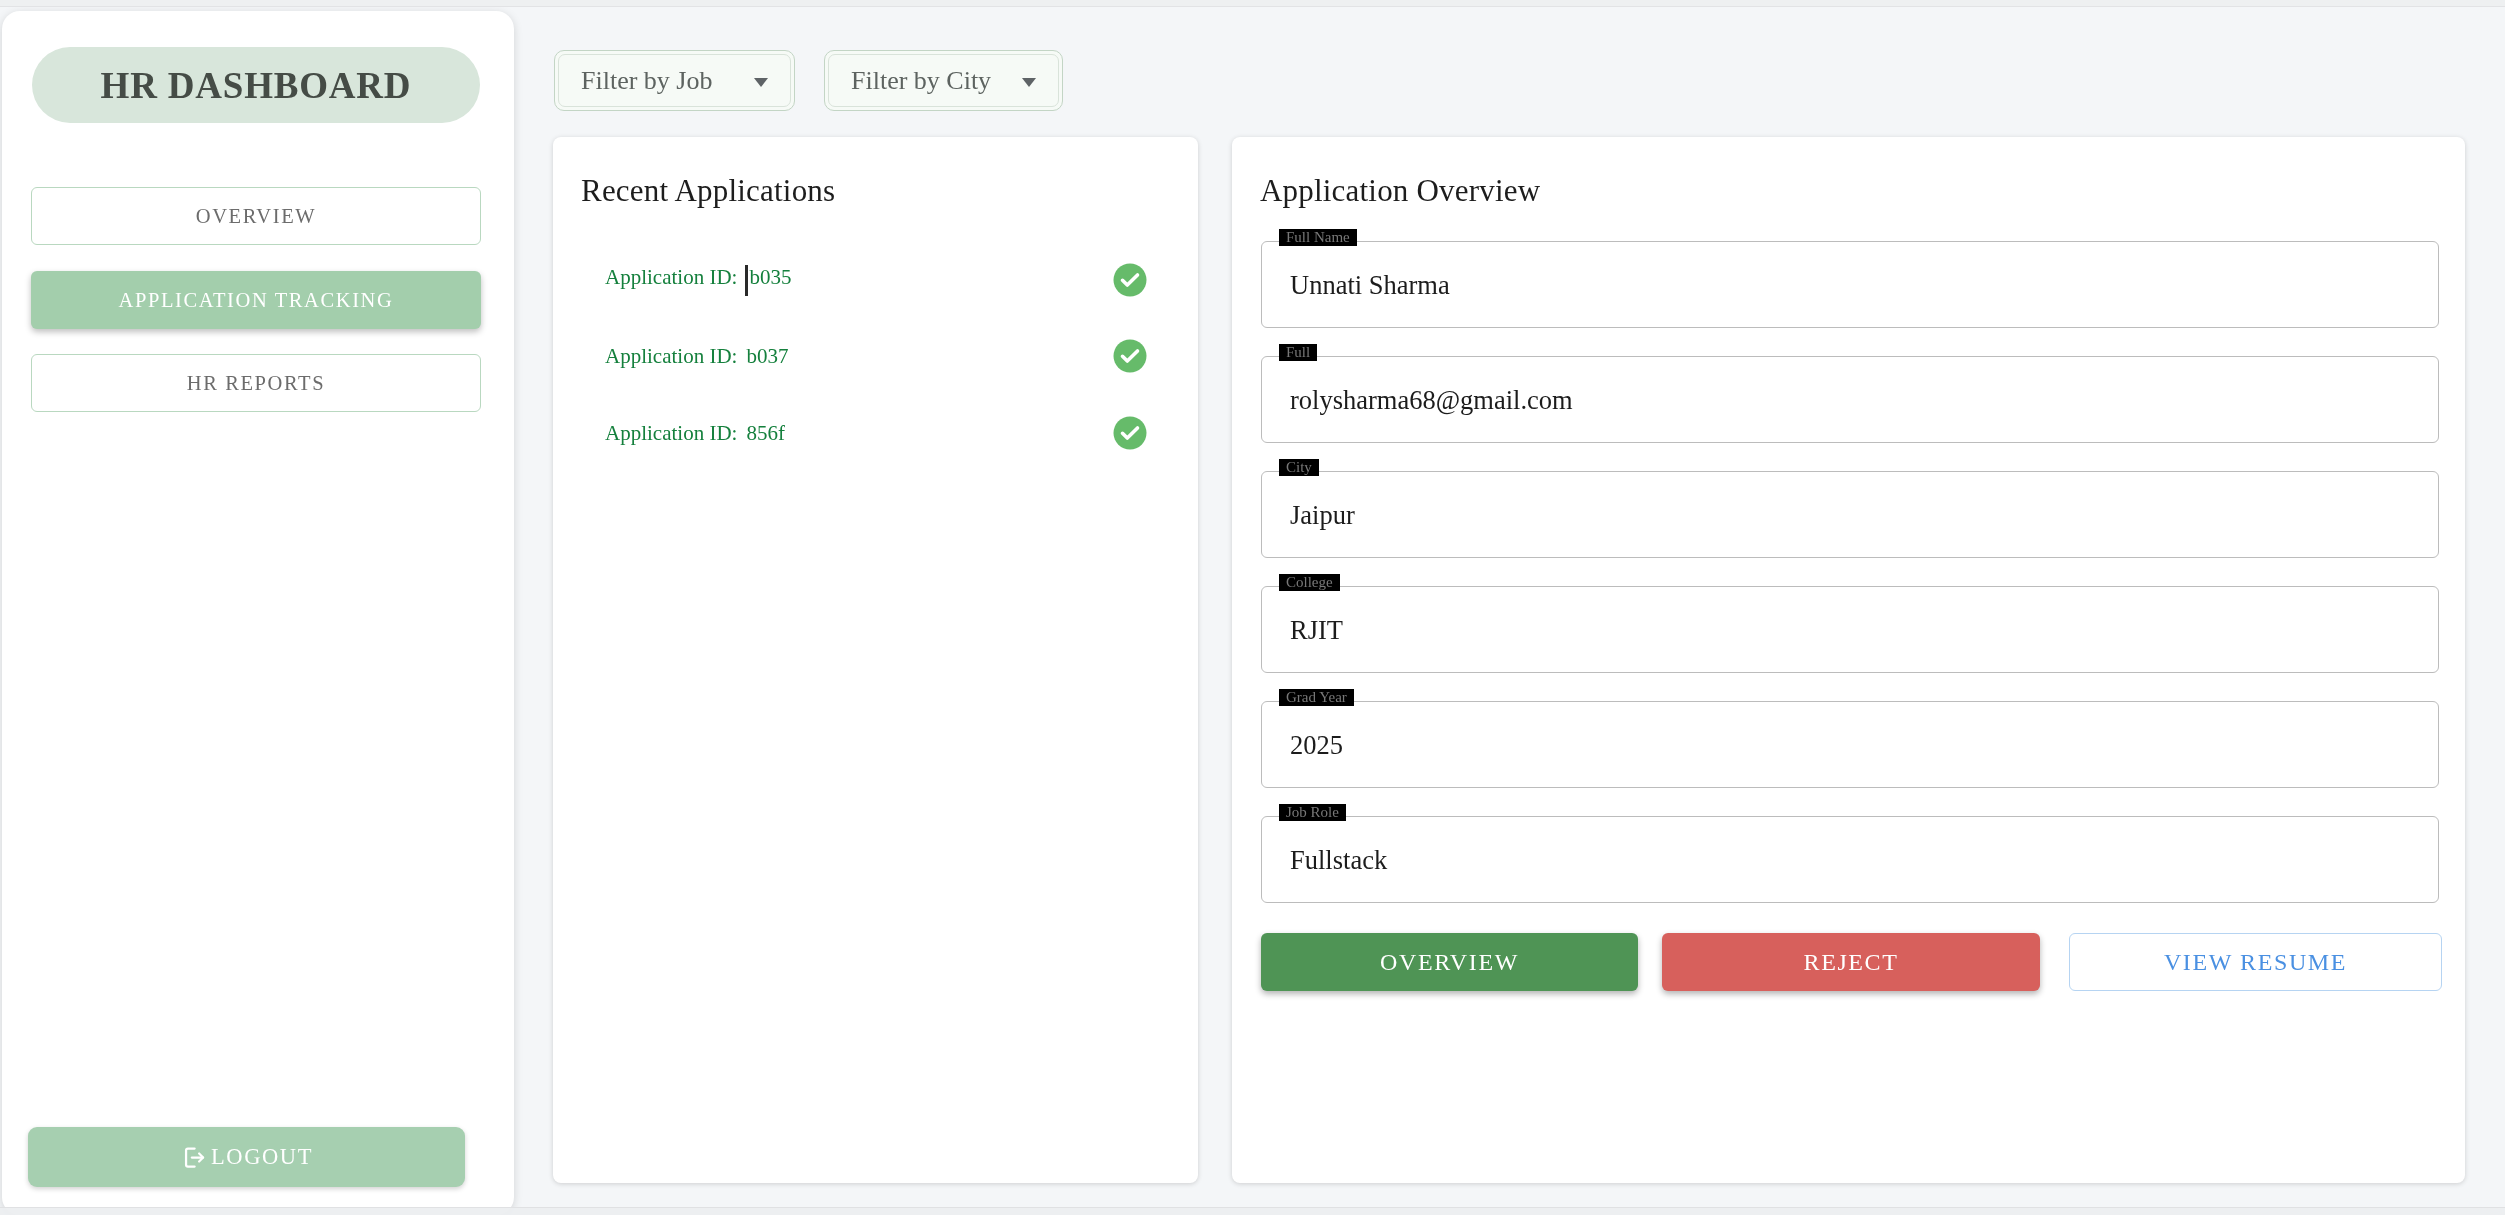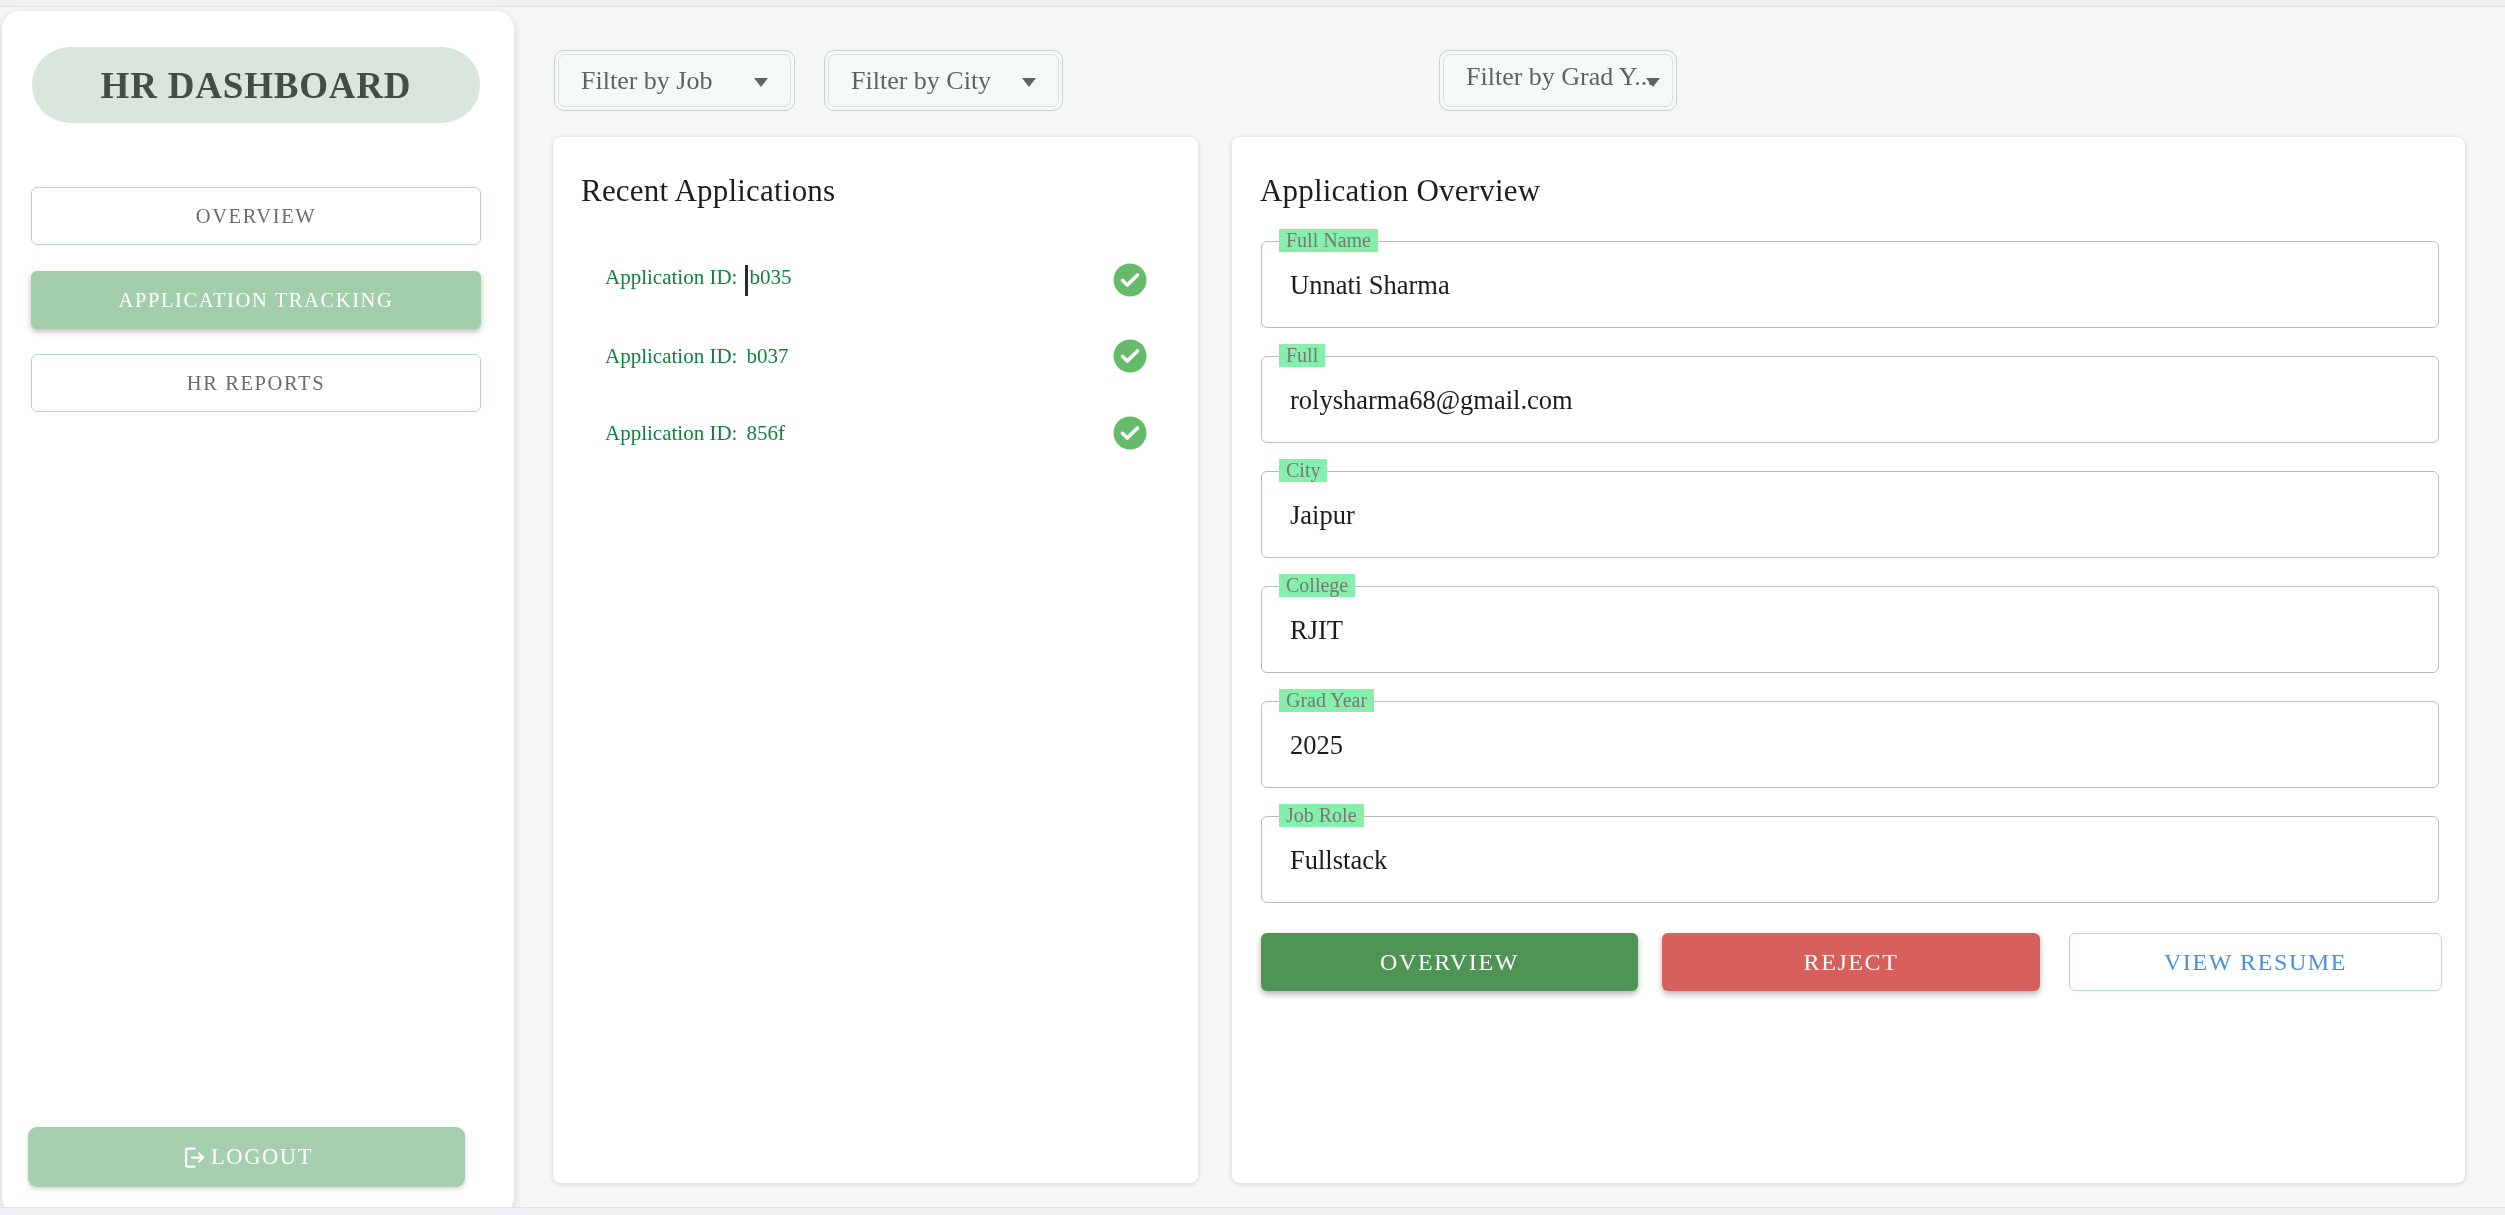--- a/index.html
+++ b/index.html
@@ -68,22 +68,22 @@
   .appid { margin-left:9px; }
   .appid.tight { margin-left:1px; }
   .caret { display:inline-block; width:3px; height:31px; background:#2a2a2a; margin-left:8px; }
   .check { width:36px; height:36px; display:block; }
 
   
   .field { position:absolute; left:29px; width:1178px; height:87px;
     border:1px solid #bcbcbc; border-radius:6px; background:#fff; }
   .field.d0 { top:104px; } .field.d1 { top:219px; } .field.d2 { top:334px; }
   .field.d3 { top:449px; } .field.d4 { top:564px; } .field.d5 { top:679px; }
-  .field label { position:absolute; top:-13px; left:17px; background:#86efac;
-    padding:0 7px; font-size:20px; color:#787878; }
+  .field label { position:absolute; top:-13px; left:17px; background:#000000;
+    padding:0 7px; font-size:15px; color:#787878; }
   .field .value { position:absolute; left:28px; top:50%; transform:translateY(-50%);
     font-size:26.5px; color:#1c1c1c; }
 
   
   .action { position:absolute; top:796px; height:58px; border:none; border-radius:6px;
     font-family:inherit; font-size:24px; font-weight:500; letter-spacing:1.6px;
     color:#fff; cursor:pointer; }
   .approve { left:29px; width:377px; background:#4f9455; box-shadow:0 3px 6px rgba(0,0,0,.3); }
   .reject  { left:430px; width:378px; background:#d7605c; box-shadow:0 3px 6px rgba(0,0,0,.3); }
   .view    { left:837px; width:373px; background:#fff; color:#4a90e2;
@@ -111,24 +111,20 @@
       <span>LOGOUT</span>
     </button>
   </aside>
 
   <button class="filter-btn f0">
     <span class="flabel">Filter by Job</span>
     <span class="arrow"></span>
   </button>
   <button class="filter-btn f1">
     <span class="flabel">Filter by City</span>
-    <span class="arrow"></span>
-  </button>
-  <button class="filter-btn f3">
-    <span class="flabel">Filter by Grad Y...</span>
     <span class="arrow"></span>
   </button>
 
   <section class="card recent">
     <h2>Recent Applications</h2>
 
     <div class="app-row r0">
       <span class="app-label">
         <span>Application ID:</span>
           <span class="caret"></span>

